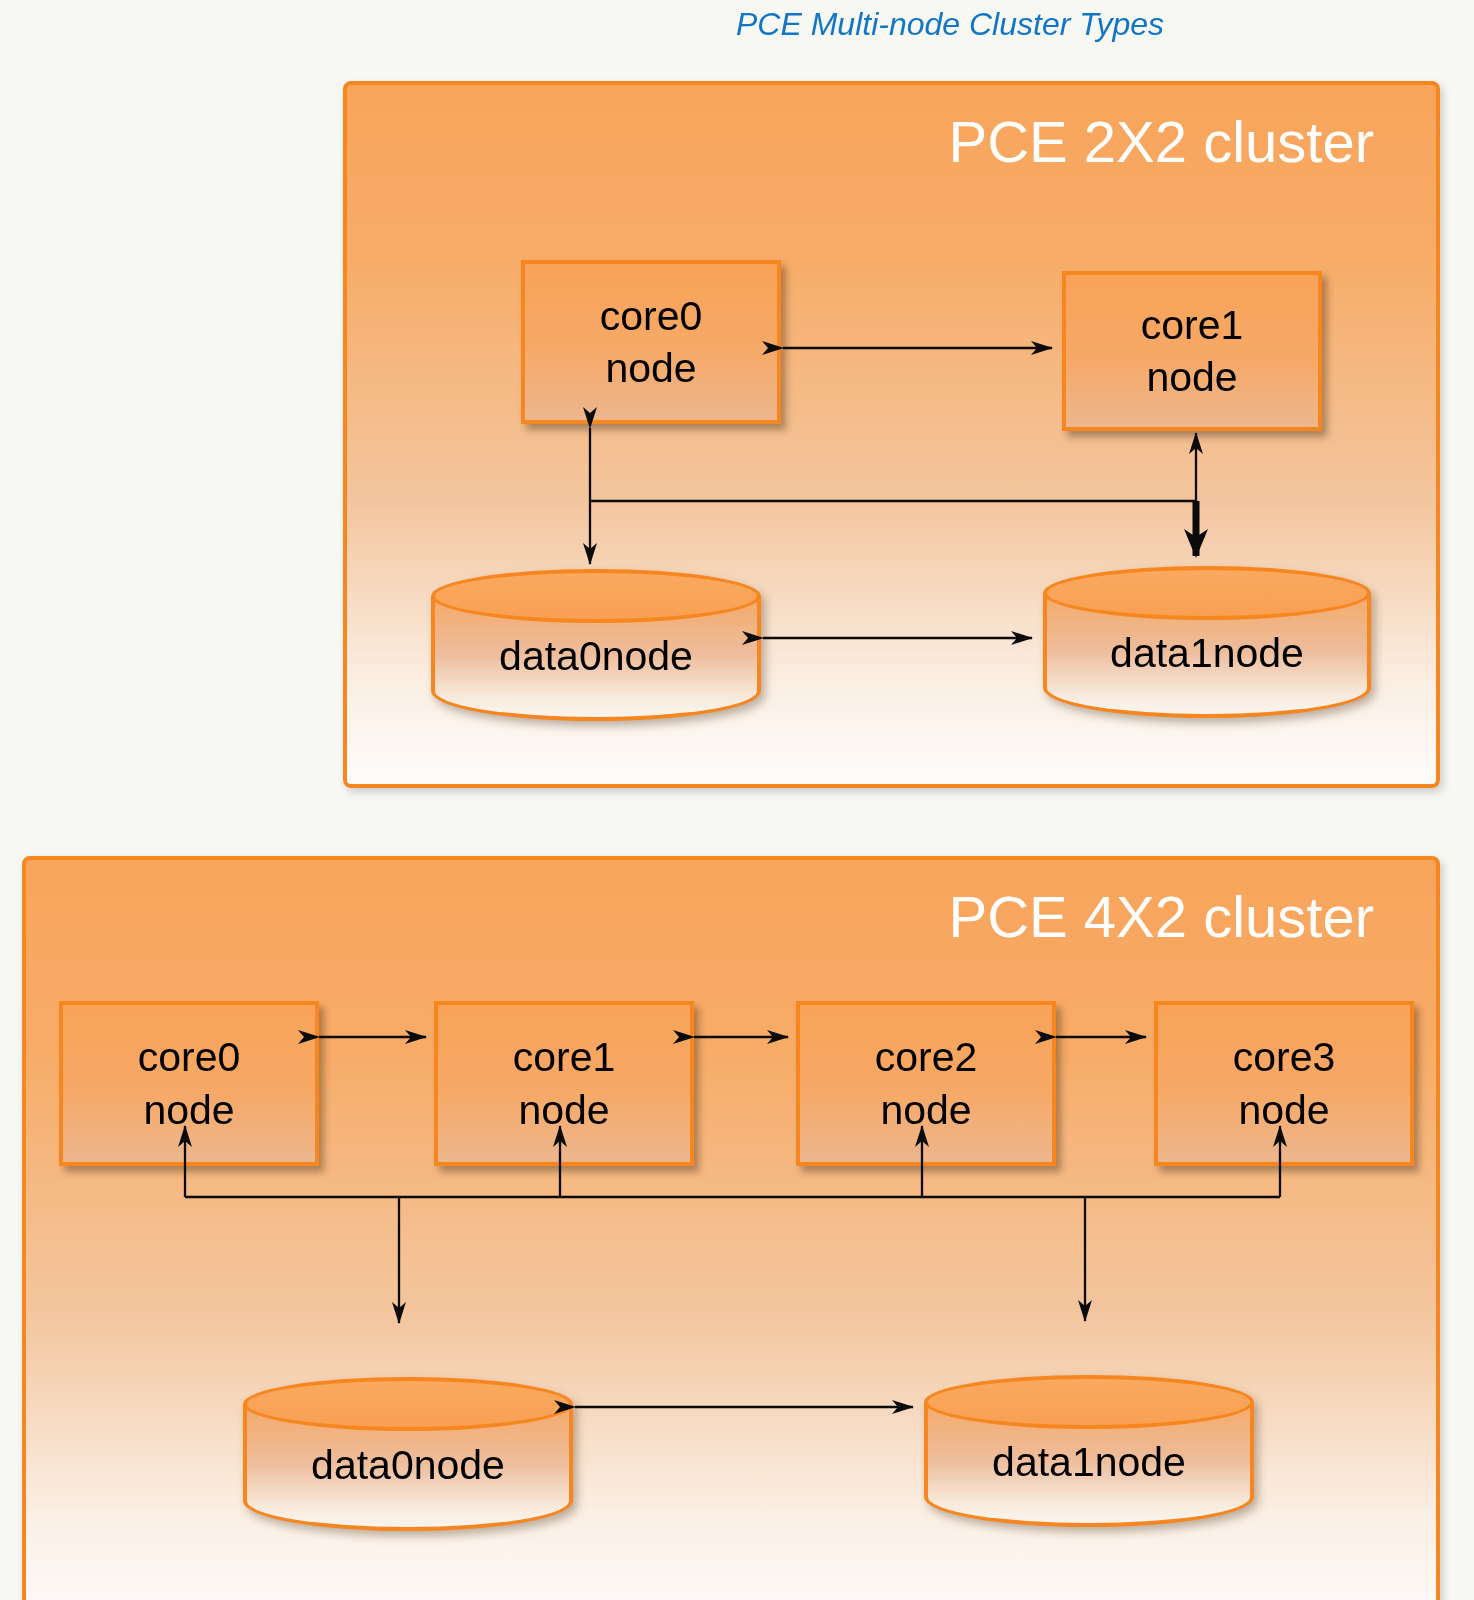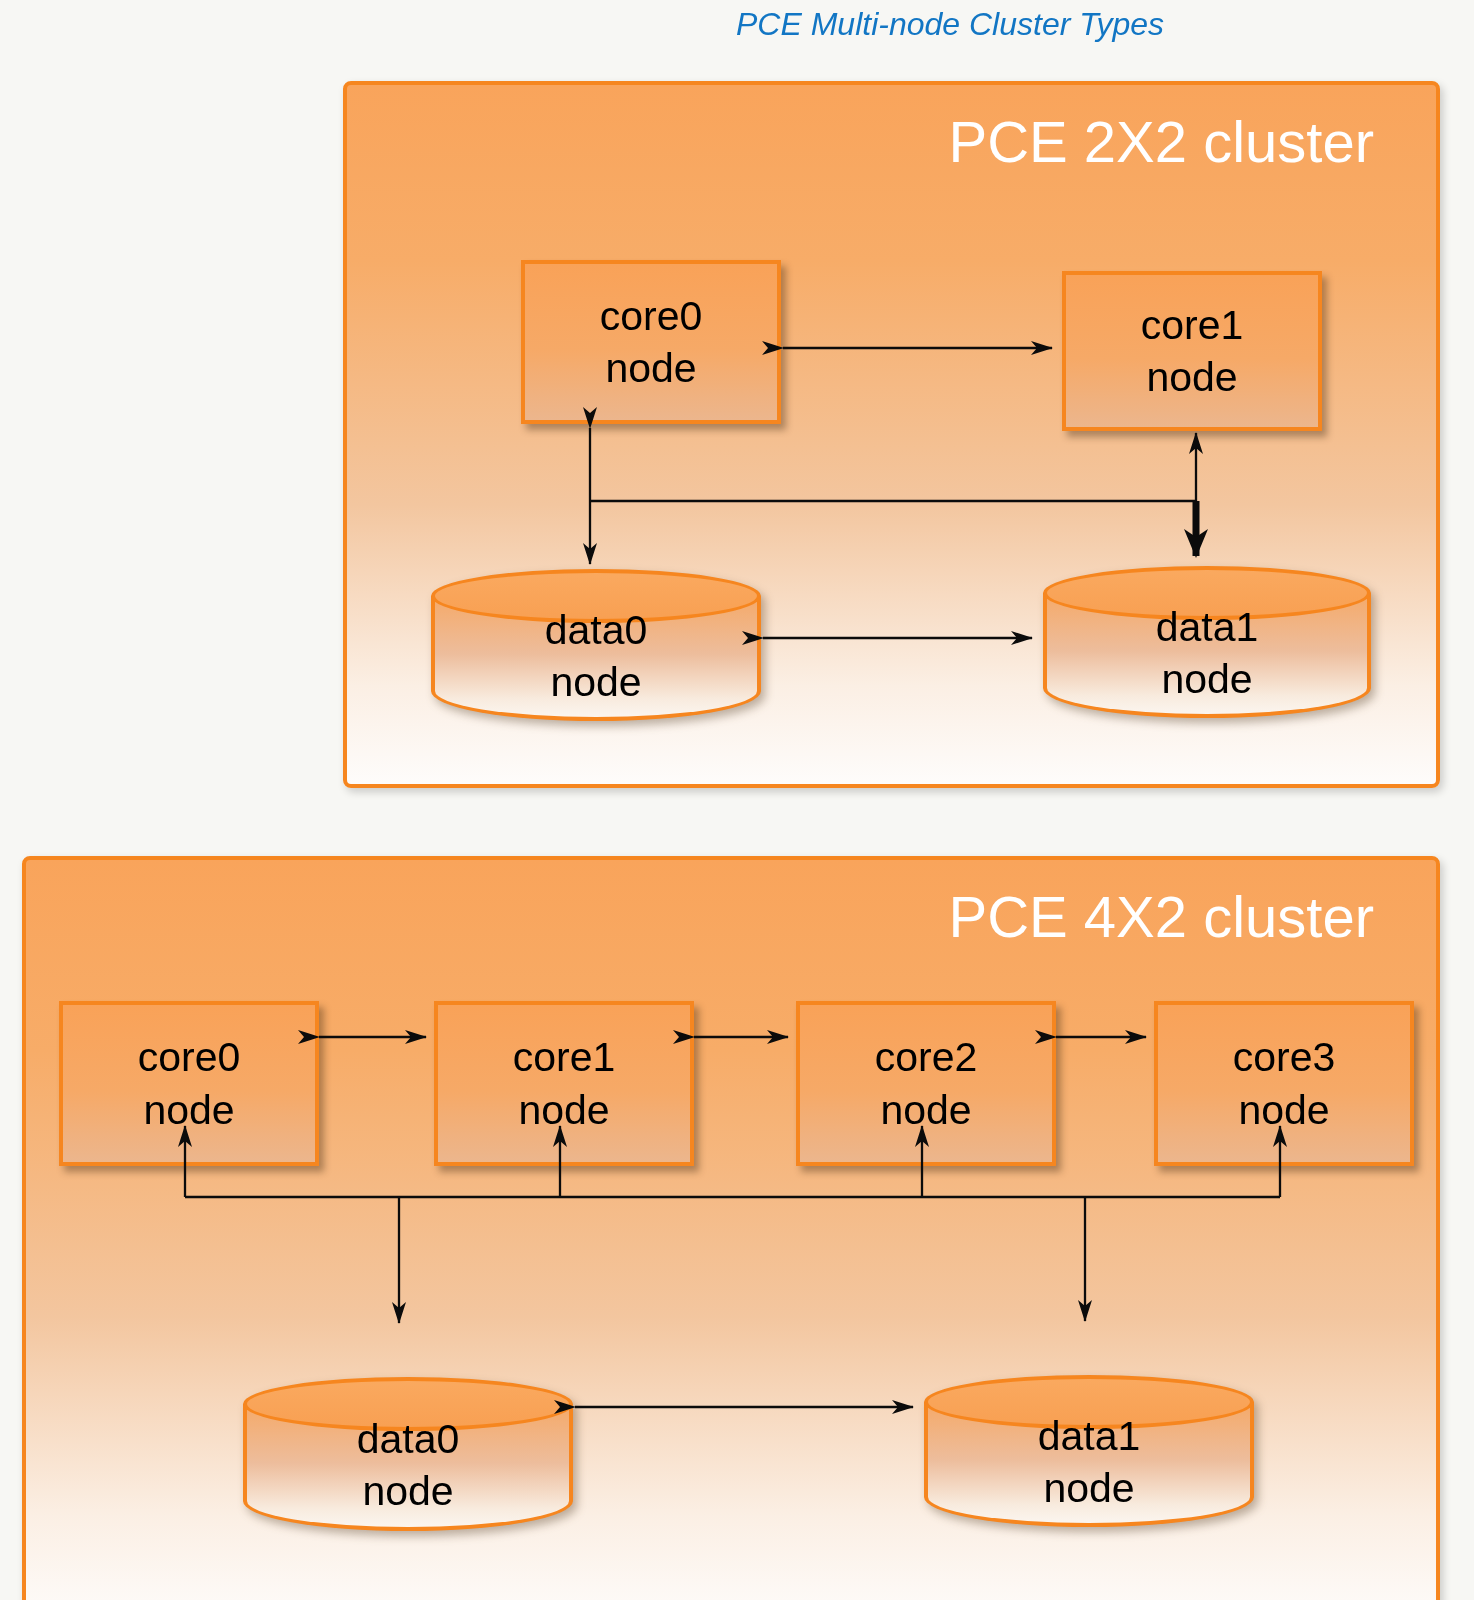--- a/index.html
+++ b/index.html
@@ -65,21 +65,21 @@
   .cyl .cyl-top{
     position:absolute;left:0;right:0;top:0;height:54px;
     border:4px solid #f6861f;
     border-radius:50%;
     background:linear-gradient(180deg,#faa95f 0%,#f8a053 100%);
     box-sizing:border-box;
   }
   .cyl .cyl-label{
     position:absolute;inset:0;
     padding-top:22px;
-    display:flex;flex-direction:column;
+    display:flex;flex-direction:row;
     align-items:center;justify-content:center;
     font-size:41px;color:#000;
     line-height:1.28;text-align:center;
     z-index:2;
   }
   svg.arrows{
     position:absolute;left:0;top:0;
     width:1474px;height:1600px;
     pointer-events:none;
   }

